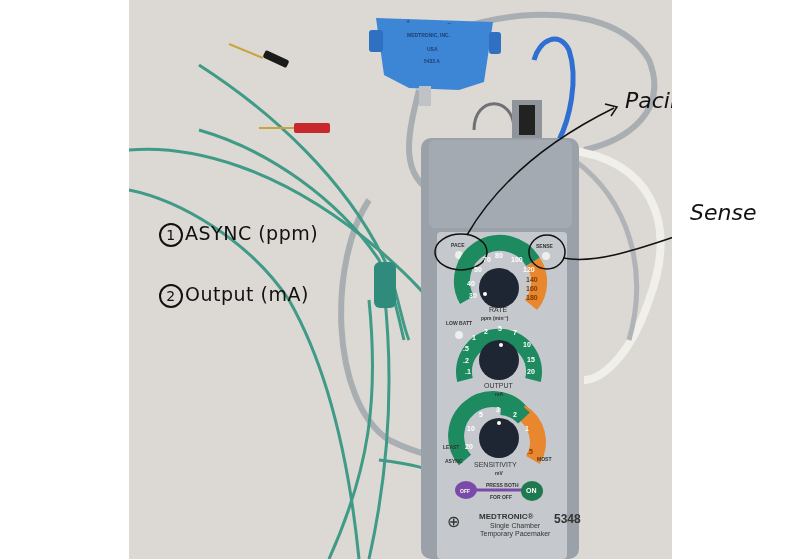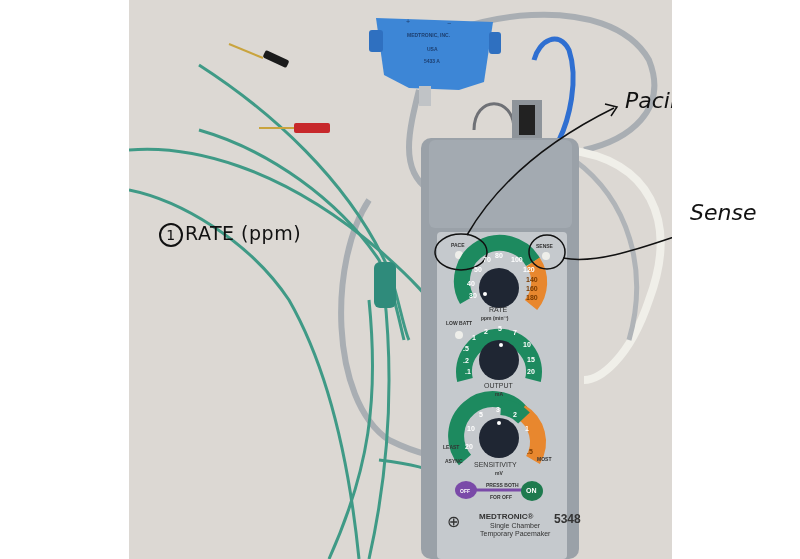--- a/index.html
+++ b/index.html
@@ -143,18 +143,21 @@
   <span class="device-label tiny" style="left:357px;top:482px;">PRESS BOTH</span>
   <span class="device-label tiny" style="left:361px;top:494px;">FOR OFF</span>
 
   <span class="device-label" style="left:350px;top:512px;font-size:8px;font-weight:bold;"><span>MEDTRONIC</span><span>®</span></span>
   <span class="device-label" style="left:405px;top:512px;font-size:12px;font-weight:bold;margin-left:20px;">5348</span>
   <span class="device-label small" style="left:361px;top:522px;">Single Chamber</span>
   <span class="device-label small" style="left:351px;top:530px;">Temporary Pacemaker</span>
   <span class="device-label" style="left:318px;top:512px;font-size:16px;">⊕</span>
 
   <div class="ann note" style="left:30px;top:222px;">
-    <span class="circ">1</span><span>RATE (ppm)</span>
+    <span class="circ">1</span><span>ASYNC (ppm)</span>
+  </div>
+  <div class="ann note" style="left:30px;top:283px;">
+    <span class="circ">2</span><span>Output (mA)</span>
   </div>
   <div class="ann" style="left:496px;top:88px;font-size:22px;font-style:italic;">Pacing</div>
 </div>
 
 <div class="ann" style="left:690px;top:200px;font-size:22px;font-style:italic;">Sense</div>
 
 </body></html>

